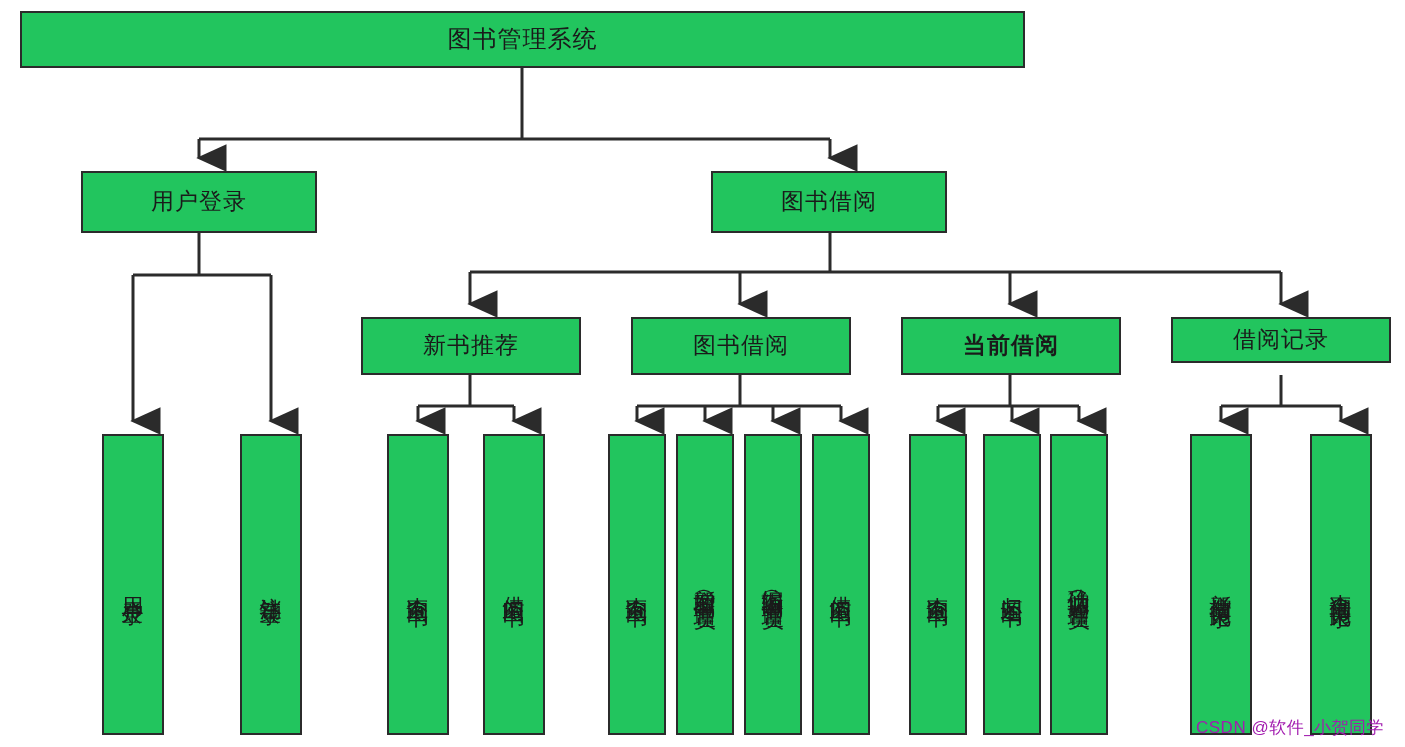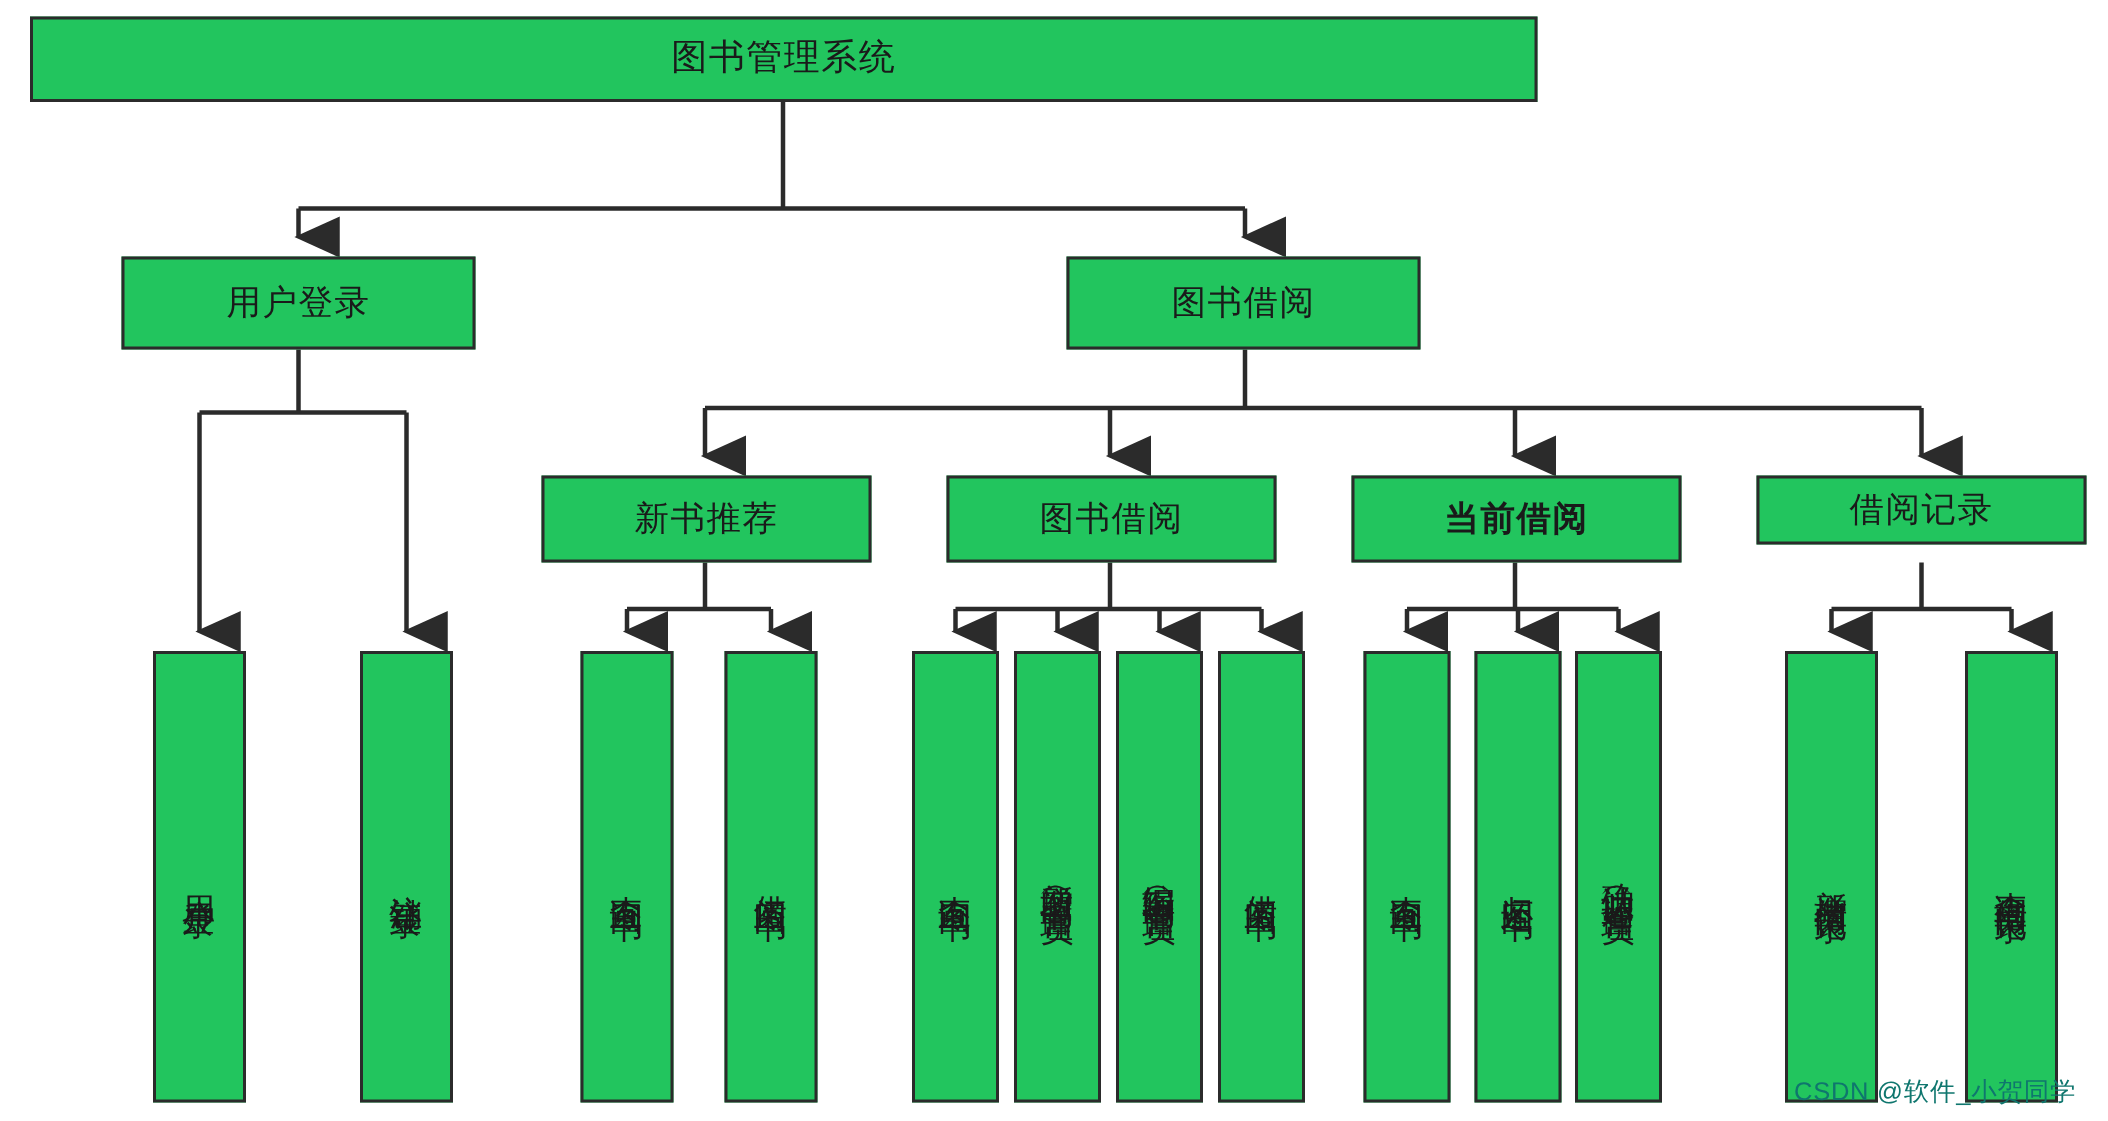--- a/index.html
+++ b/index.html
@@ -62,21 +62,21 @@
     text-orientation: upright;
     font-size: 22px;
     line-height: 1.05;
     letter-spacing: 3px;
     white-space: nowrap;
     max-height: 286px;
   }
   .watermark {
     position: absolute;
     font-size: 17px;
-    color: #0f766e;
+    color: #a21caf;
     white-space: nowrap;
     z-index: 3;
     letter-spacing: 0.5px;
   }
 </style>
 </head>
 <body>
 
 <div id="diagram-root">
 

